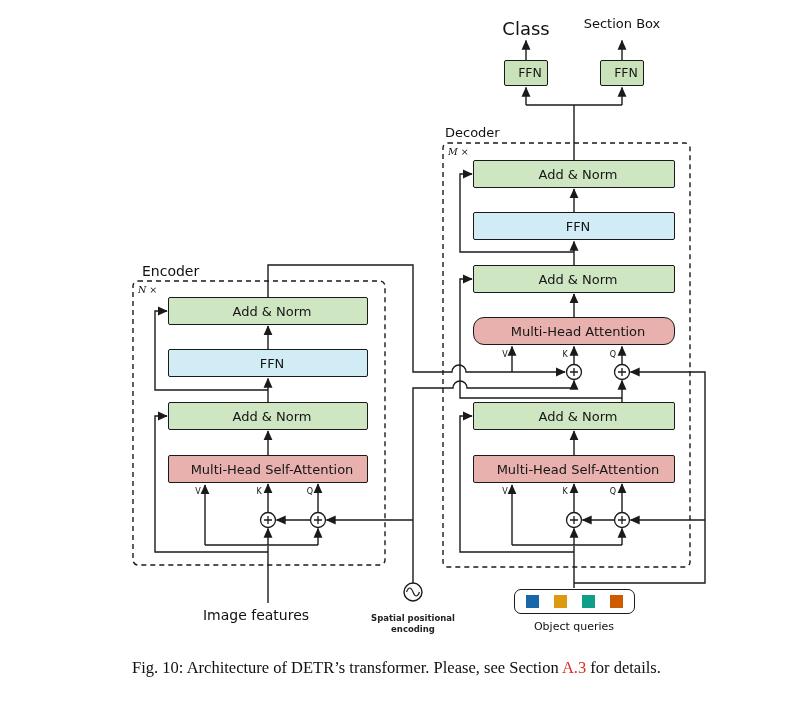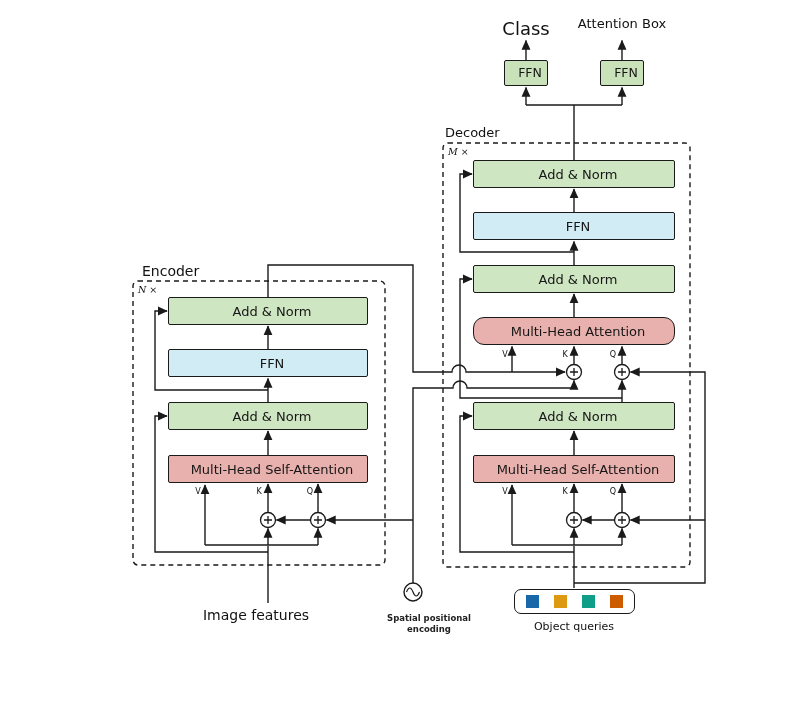--- a/index.html
+++ b/index.html
@@ -12,21 +12,21 @@
     position:absolute; height:28px; box-sizing:border-box;
     border:1.4px solid #1a1a1a; border-radius:2px;
     display:flex; align-items:center; justify-content:center;
     font-size:13px; line-height:1; white-space:nowrap; color:#161616;padding-left:8px;
   }
   .block.head { height:26px; font-size:12.5px; }
   .lbl { position:absolute; color:#111; white-space:nowrap; }
   .c { transform:translateX(-50%); text-align:center; }
   .it { font-family:"DejaVu Serif", serif; font-style:italic; font-size:9.5px; }
   .vkq { font-size:8px; }
-  .wrap { white-space:normal;margin-left:16px; }
+  .wrap { white-space:normal; }
   .oq-box {
     position:absolute; left:514px; top:589px; width:121px; height:25px;
     box-sizing:border-box; border:1.5px solid #1a1a1a; border-radius:7px;
     background:#fff; display:flex; align-items:center; justify-content:center; gap:15px;
   }
   .swatch { width:13px; height:13px; display:block; }
   .caption {
     position:absolute; left:0; top:658px; width:793px; text-align:center;
     font-family:"Liberation Serif", serif; font-size:16.5px; color:#0f0f0f;
   }
@@ -133,21 +133,21 @@
       </g>
     </g>
 
     <g fill="none" stroke="#1a1a1a">
       <circle cx="413" cy="592" r="9" fill="#fff" stroke-width="1.4"></circle>
       <path d="M406.5,592 q3.25,-8 6.5,0 q3.25,8 6.5,0" stroke-width="1.2"></path>
     </g>
   </svg>
 
   <div class="lbl c" style="left:526px; top:18px; font-size:18px">Class</div>
-  <div class="lbl c" style="left:622px; top:16px; font-size:13px">Attention Box</div>
+  <div class="lbl c" style="left:622px; top:16px; font-size:13px">Section Box</div>
 
   <div class="block head" style="left: 504px; top: 60px; width: 44px; background-color: rgb(201, 226, 186);">FFN</div>
   <div class="block head" style="left: 600px; top: 60px; width: 44px; background-color: rgb(201, 226, 186);">FFN</div>
 
   <div class="lbl" style="left:445px; top:125px; font-size:13px">Decoder</div>
   <div class="lbl it" style="left:448px; top:146px">M ×</div>
 
   <div class="block" style="left: 473px; top: 160px; width: 202px; background-color: rgb(207, 230, 194);">Add &amp; Norm</div>
   <div class="block" style="left: 473px; top: 212px; width: 202px; background-color: rgb(210, 236, 245);">FFN</div>
   <div class="block" style="left: 473px; top: 265px; width: 202px; background-color: rgb(207, 230, 194);">Add &amp; Norm</div>
@@ -180,14 +180,17 @@
   <div class="lbl c wrap" style="left:413px; top:613px; font-size:8.5px; width:86px; line-height:1.25; font-weight:bold; color:#222">Spatial positional encoding</div>
 
   <div class="oq-box">
     <span class="swatch" style="background-color: rgb(23, 103, 169);"></span>
     <span class="swatch" style="background-color: rgb(221, 154, 16);"></span>
     <span class="swatch" style="background-color: rgb(15, 158, 135);"></span>
     <span class="swatch" style="background-color: rgb(205, 92, 0);"></span>
   </div>
   <div class="lbl c" style="left:574px; top:620px; font-size:11px">Object queries</div>
 
+  <div class="caption">
+    <span>Fig. 10: Architecture of DETR’s transformer. Please, see Section </span><a style="color: rgb(217, 48, 37);">A.3</a><span> for details.</span>
+  </div>
 
 </div>
 
 </body></html>

